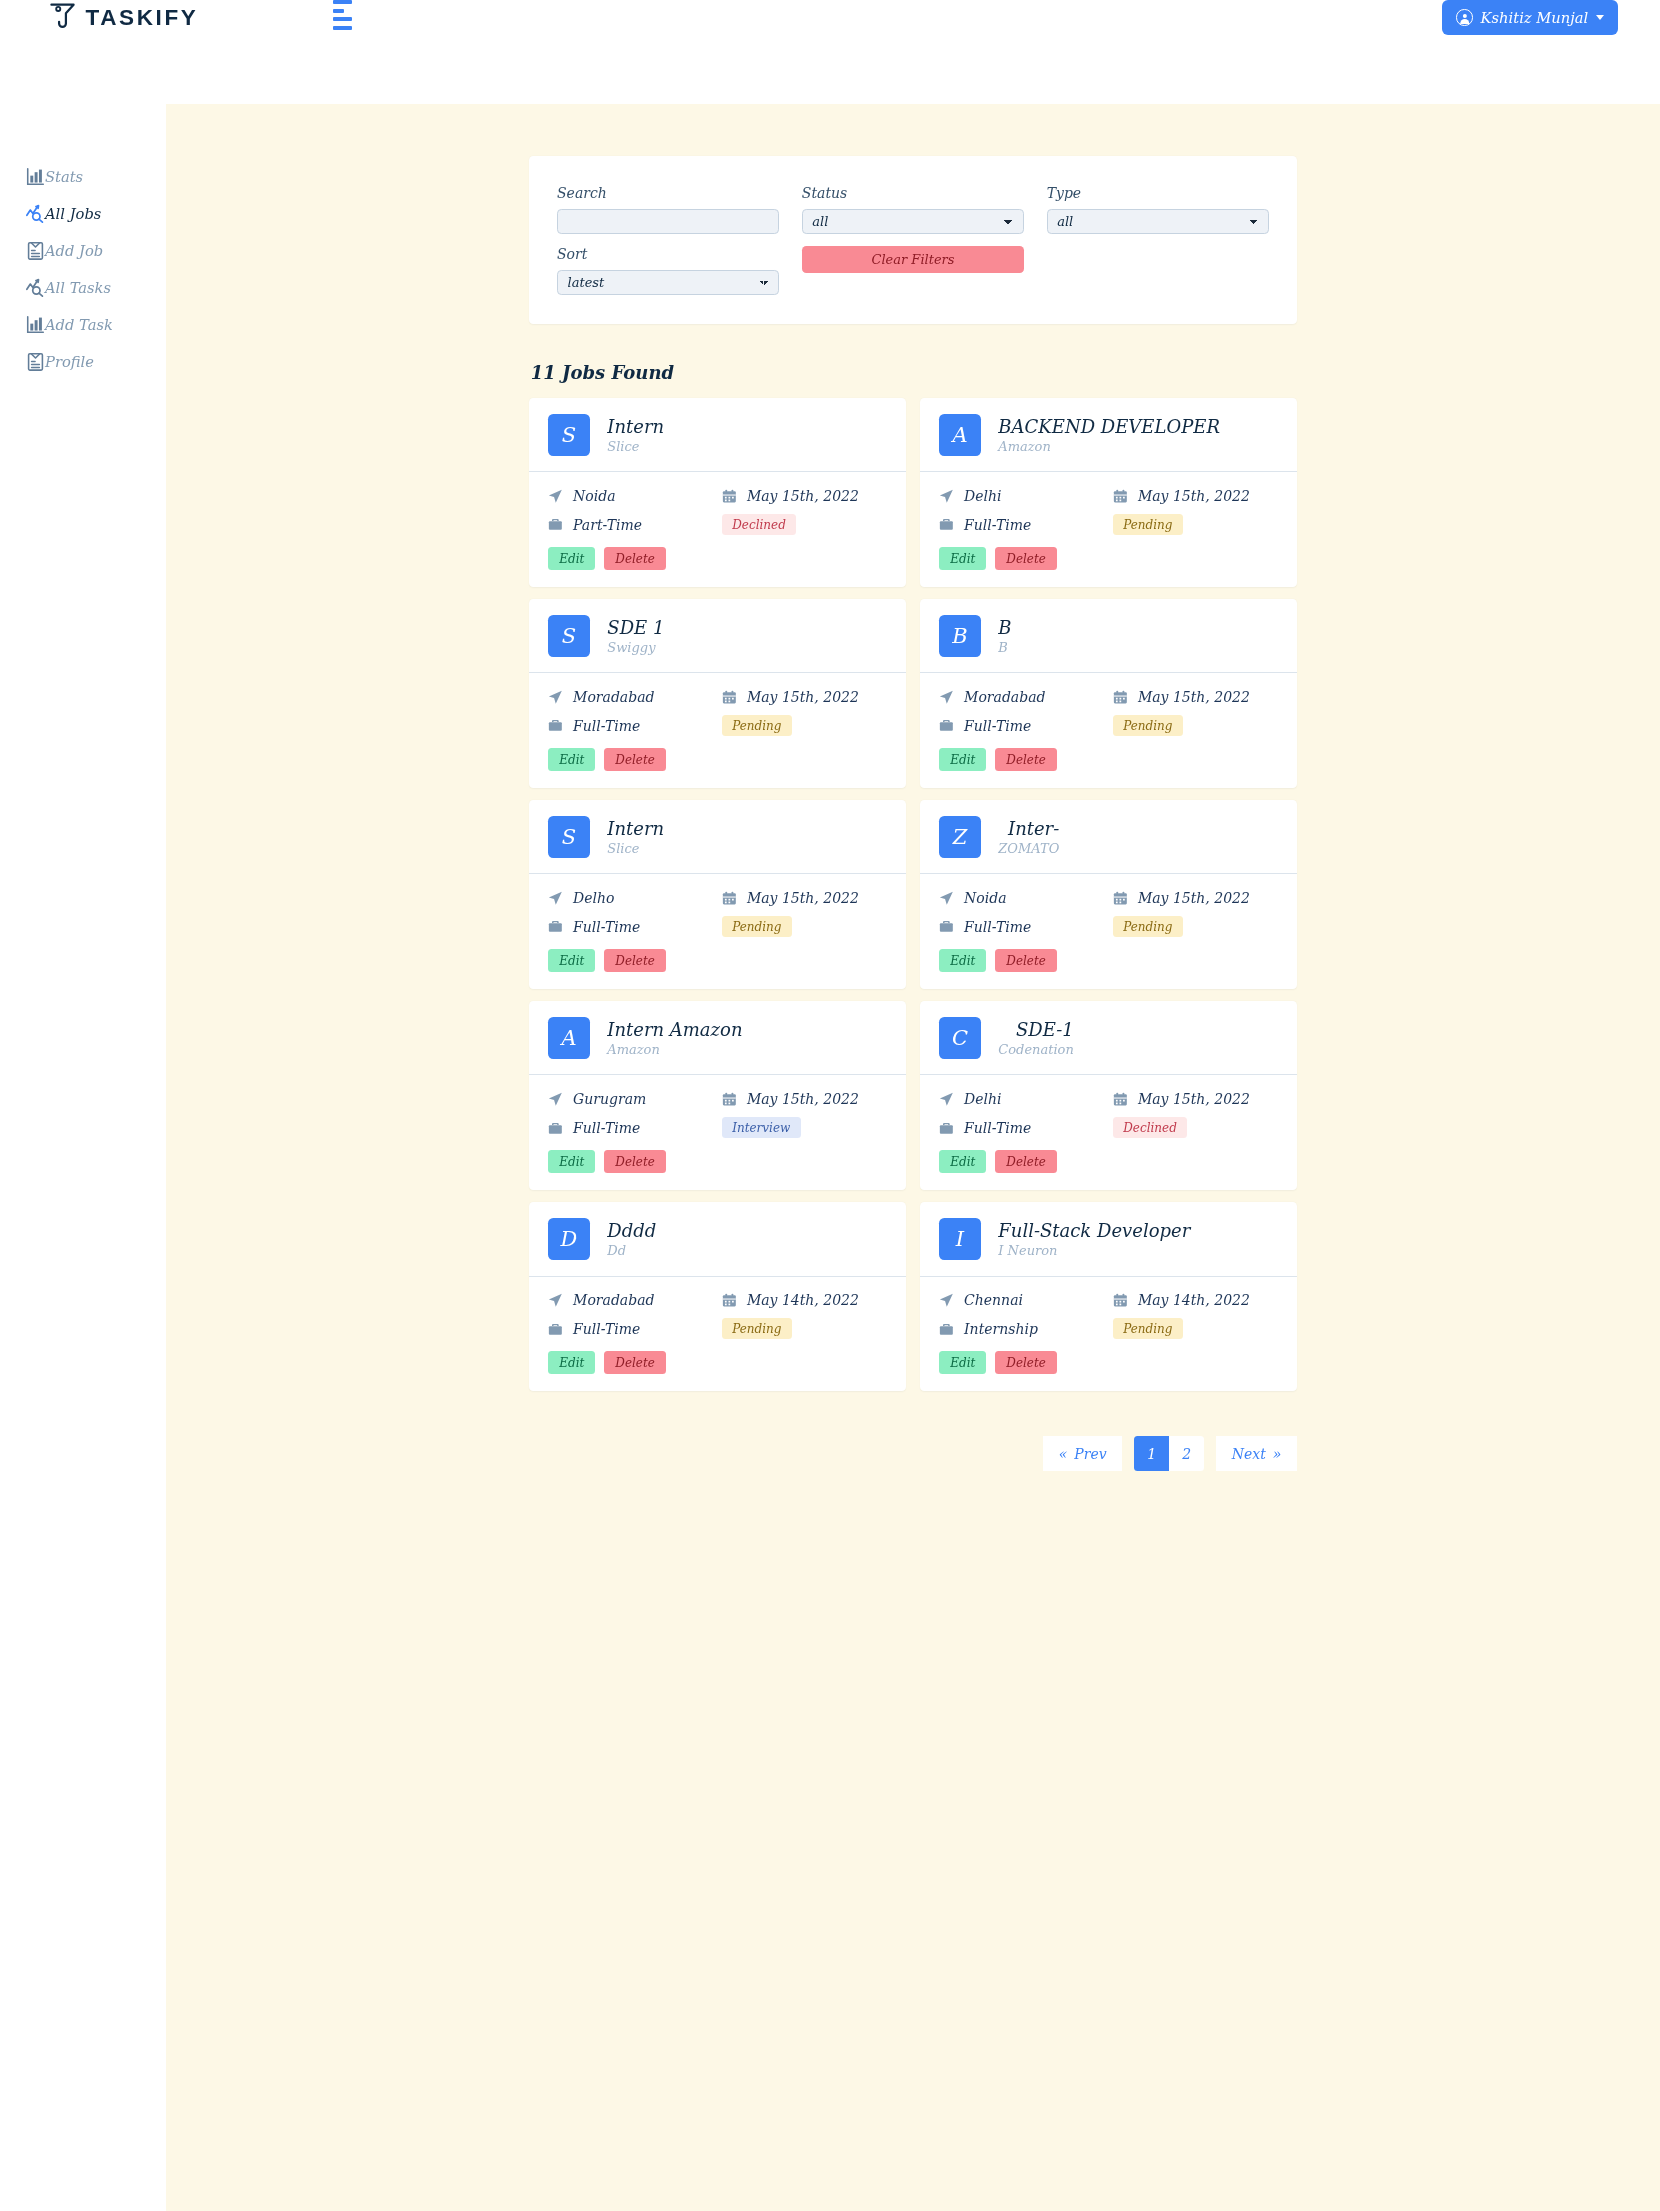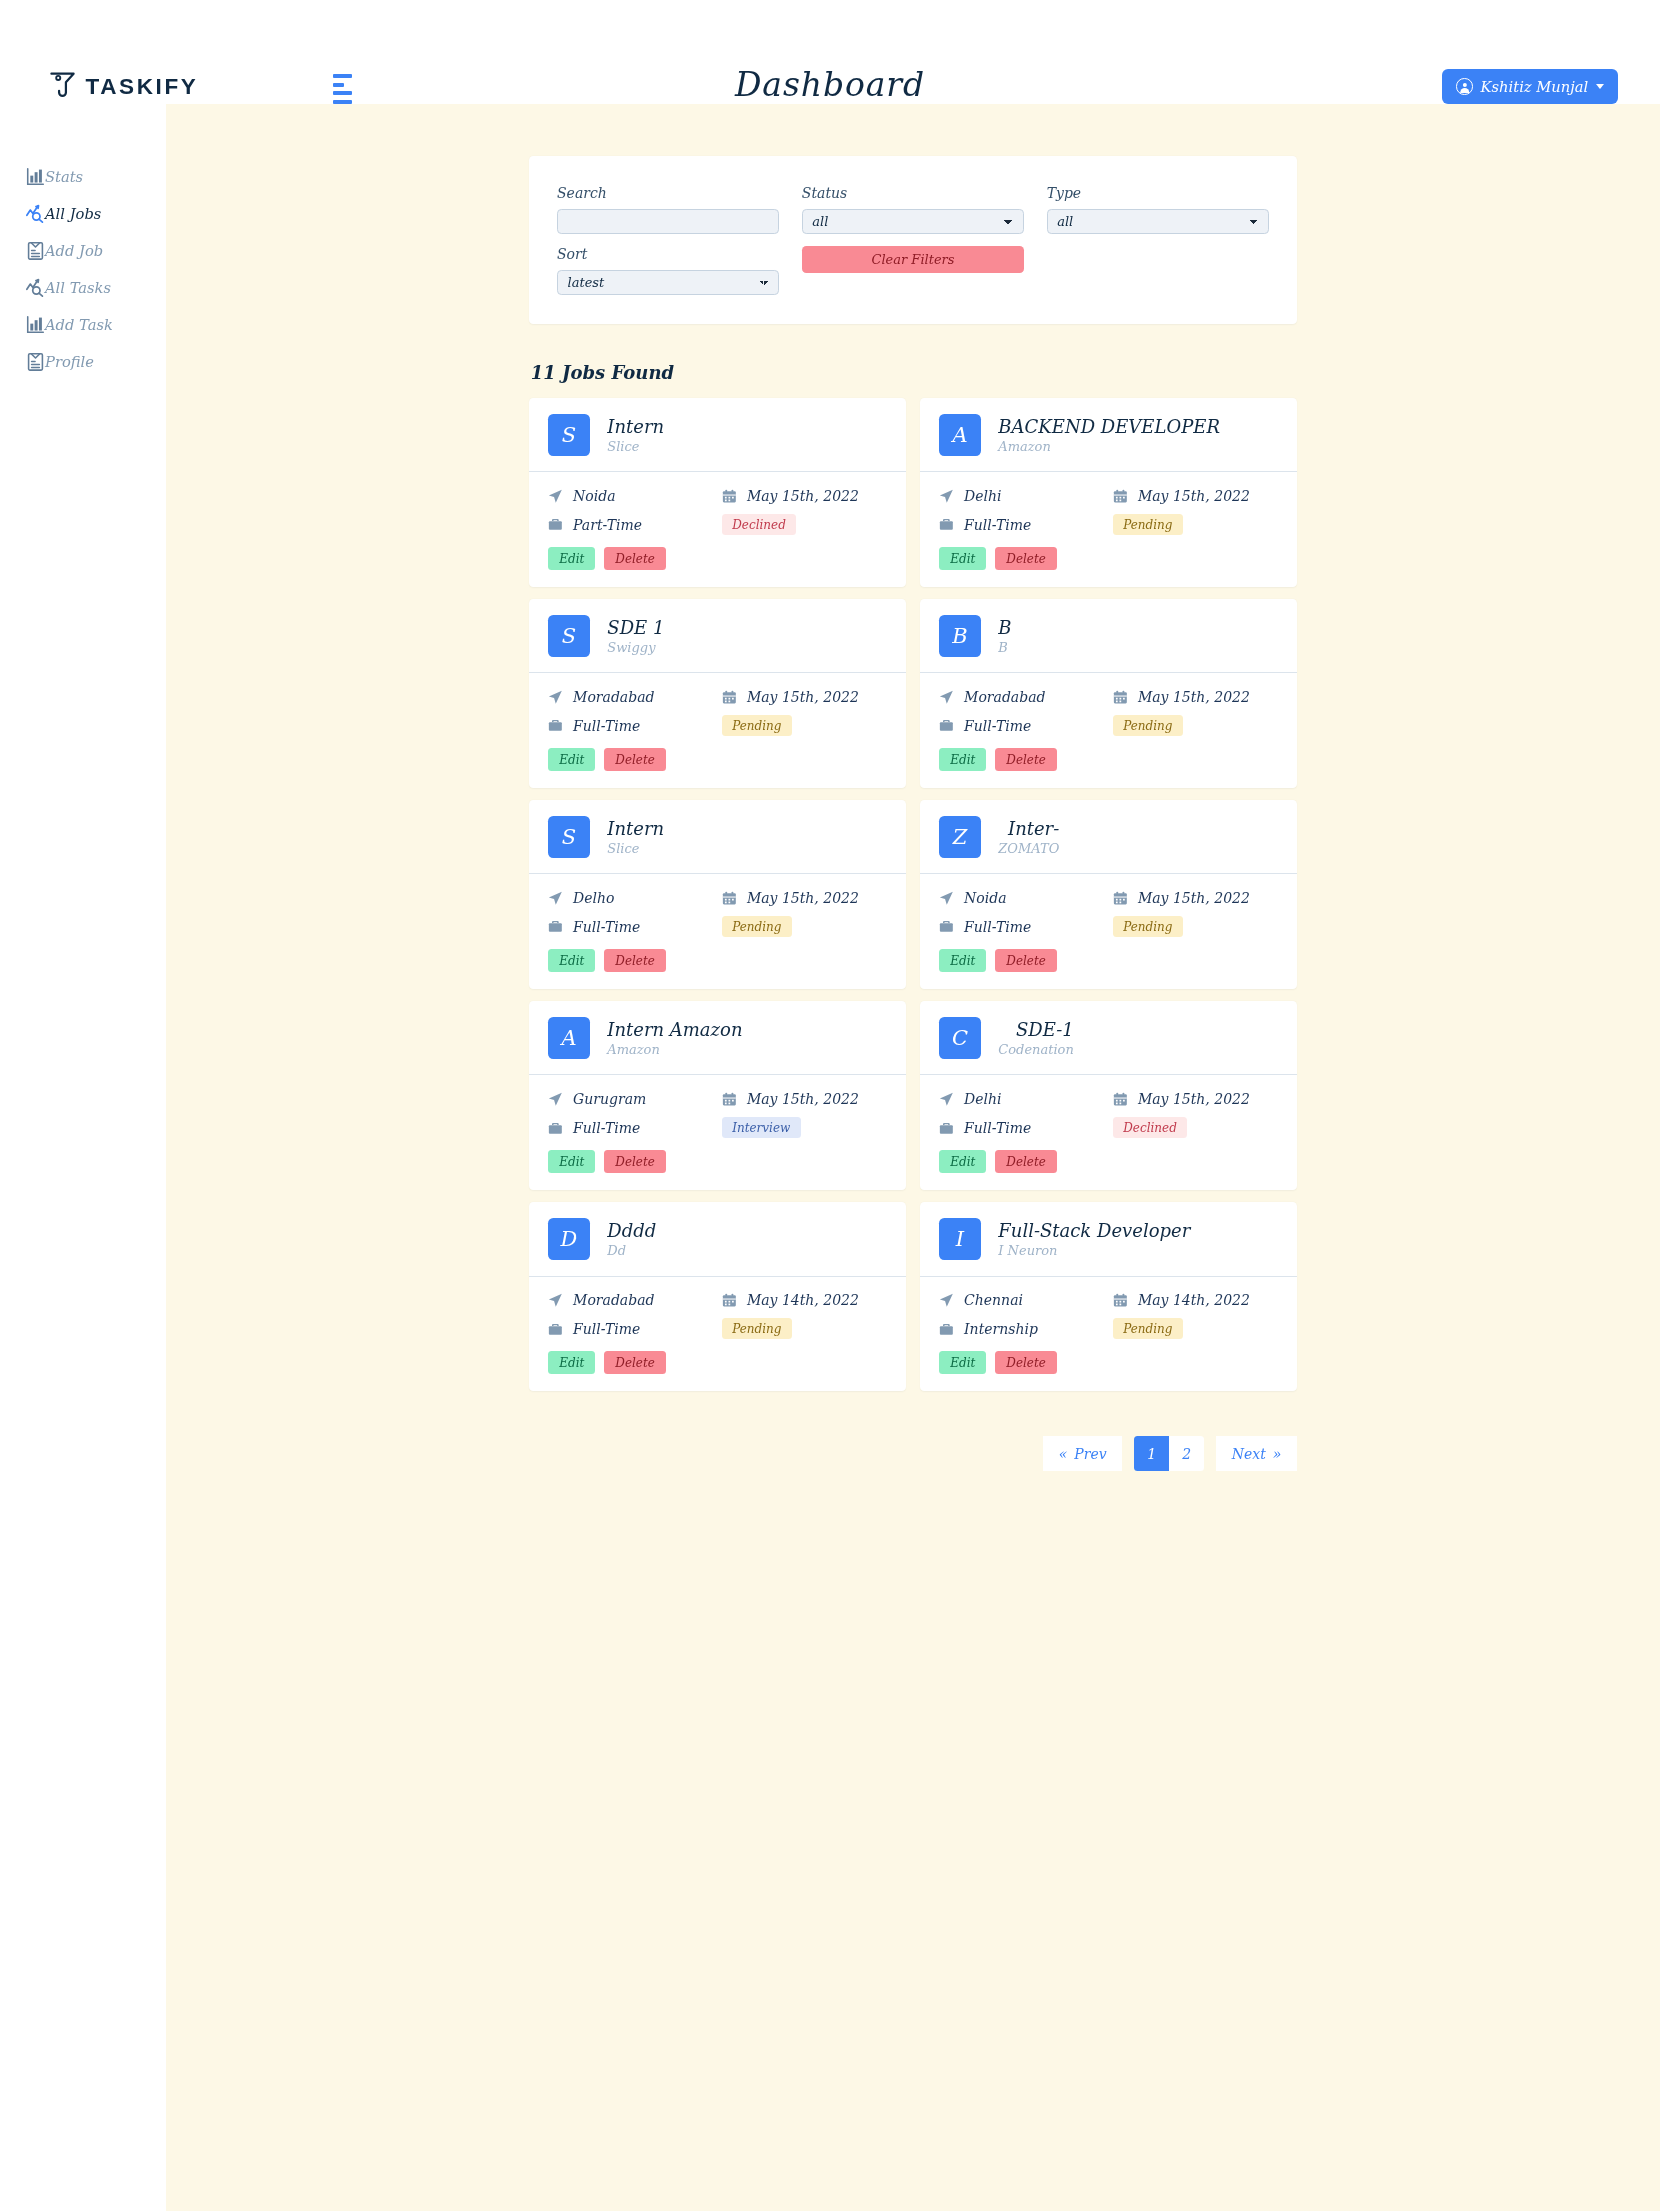--- a/index.html
+++ b/index.html
@@ -8,21 +8,21 @@
     background: #fff;
     font-family: "DejaVu Serif", serif;
     color: #102a43;
   }
 
   
   .navbar {
     height: 104px;
     background: #fff;
     display: flex;
-    align-items: flex-end;
+    align-items: flex-start;
     padding: 0 42px 0 48px;
     position: relative;
   }
   .logo { display: flex; align-items: center; gap: 8.6px; width: 285px; }
   .logo-mark { width: 29px; height: 35px; position: relative; }
   .logo-text {
     font-family: "Liberation Sans", sans-serif;
     font-weight: bold;
     font-size: 22.5px;
     letter-spacing: 2.6px;
@@ -178,21 +178,20 @@
     <span class="logo-text">TASKIFY</span>
   </div>
 
   <button class="toggle-btn">
     <i></i>
     <i></i>
     <i></i>
     <i></i>
   </button>
 
-  <h1 class="nav-title">Dashboard</h1>
 
   <div class="nav-right">
     <button class="user-btn">
       <span class="user-avatar"></span>
       <span>Kshitiz Munjal</span>
       <span class="caret"></span>
     </button>
   </div>
 </div>
 

